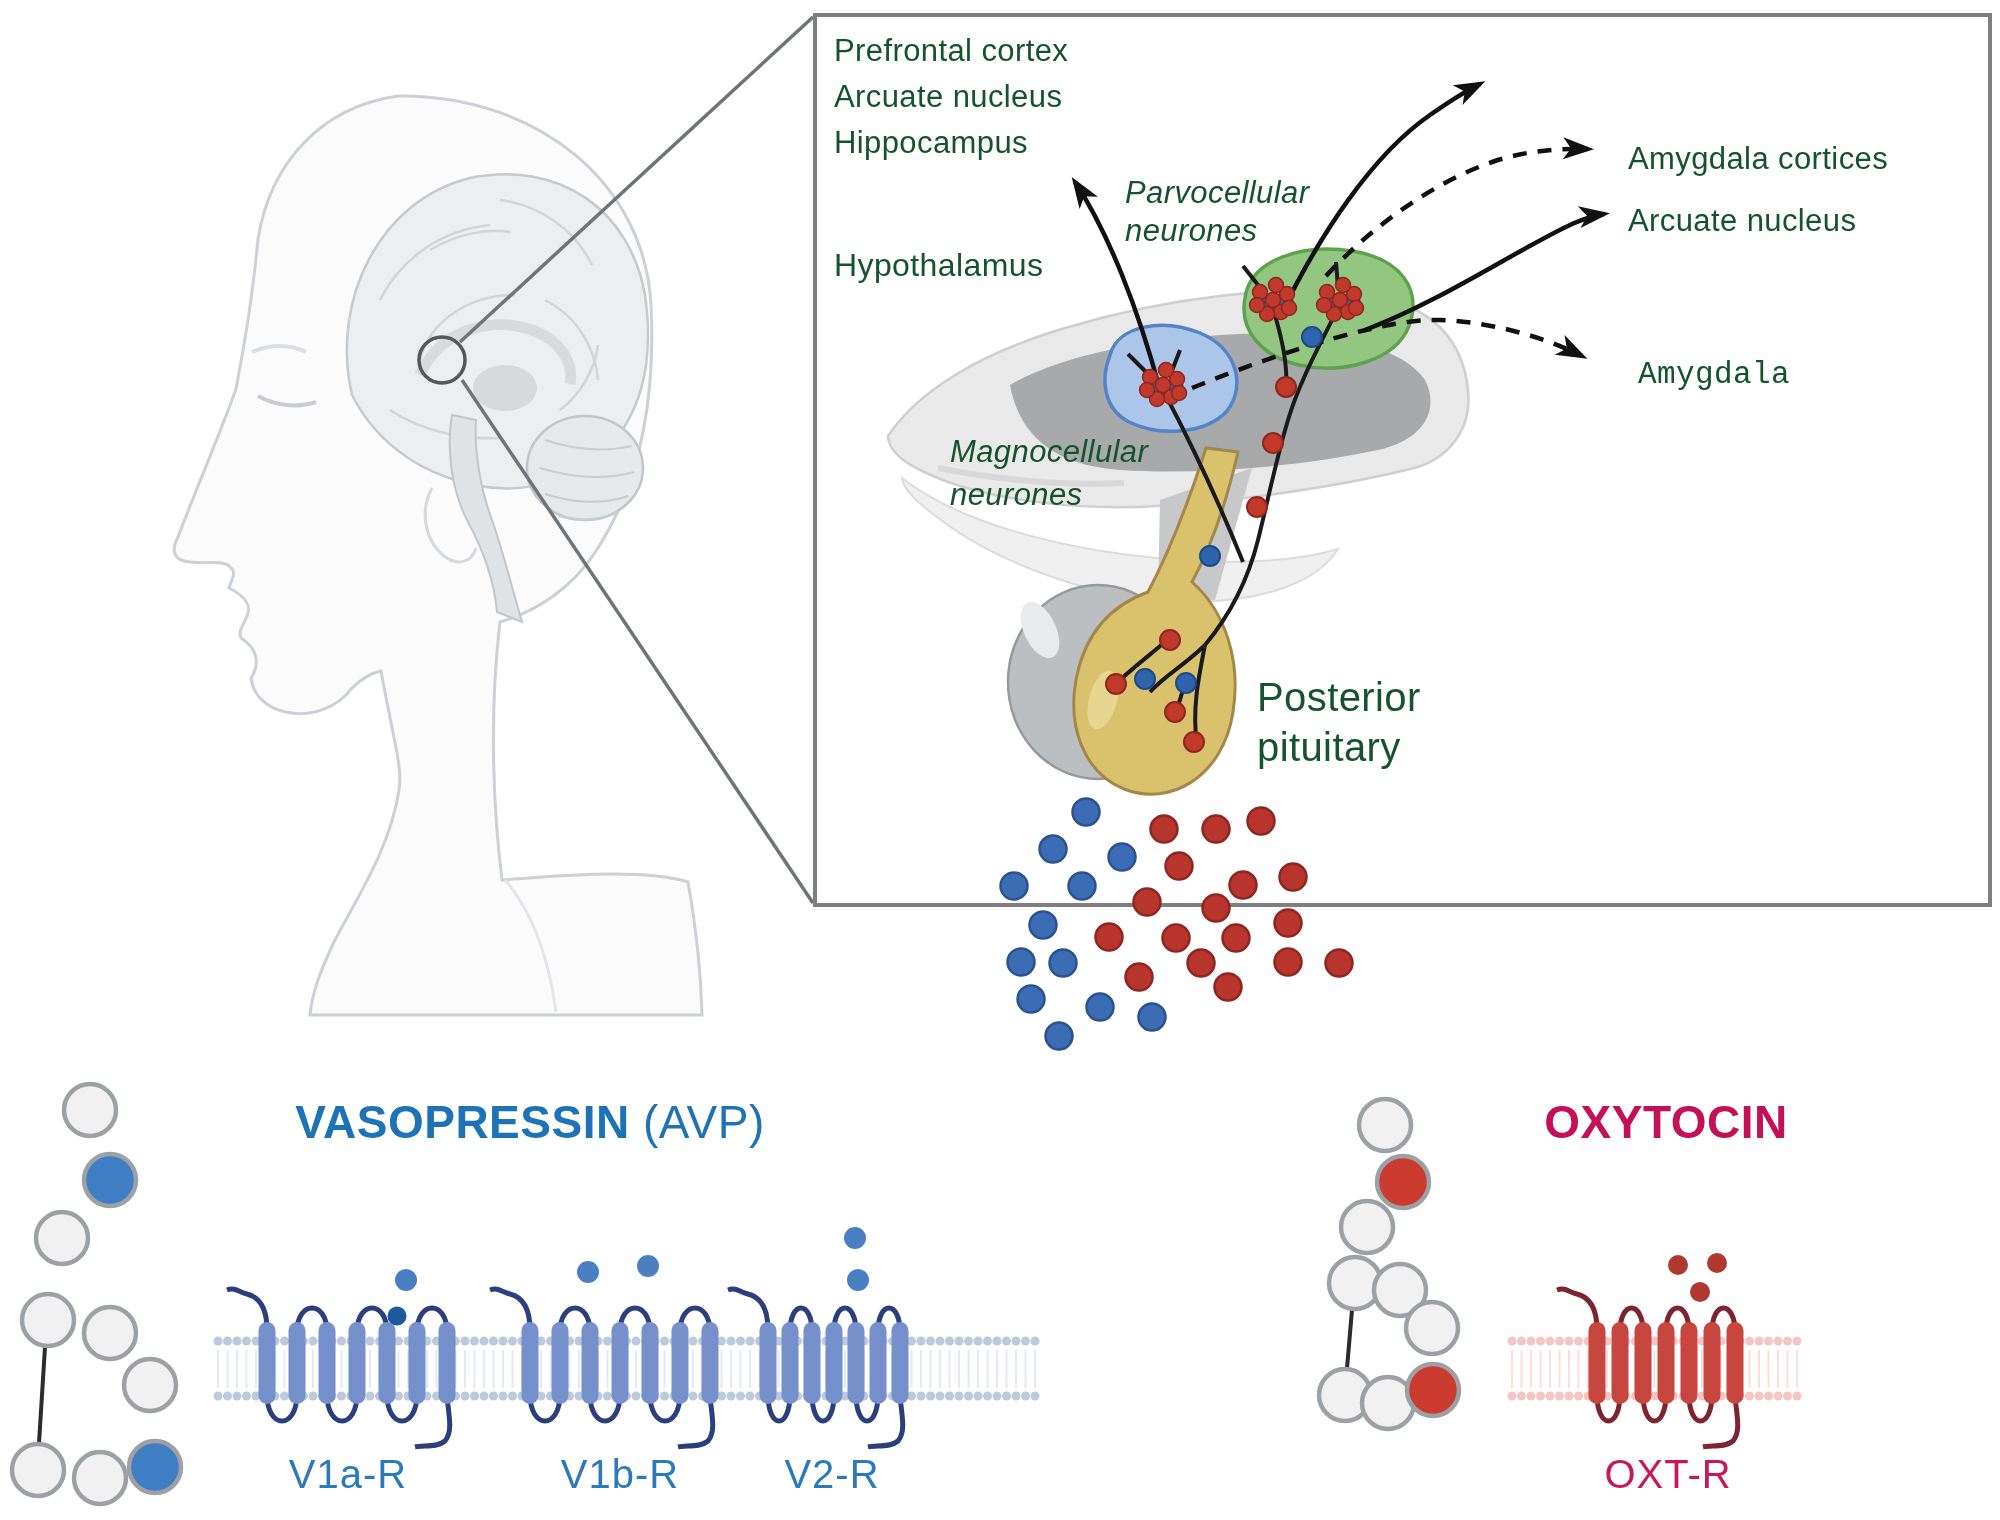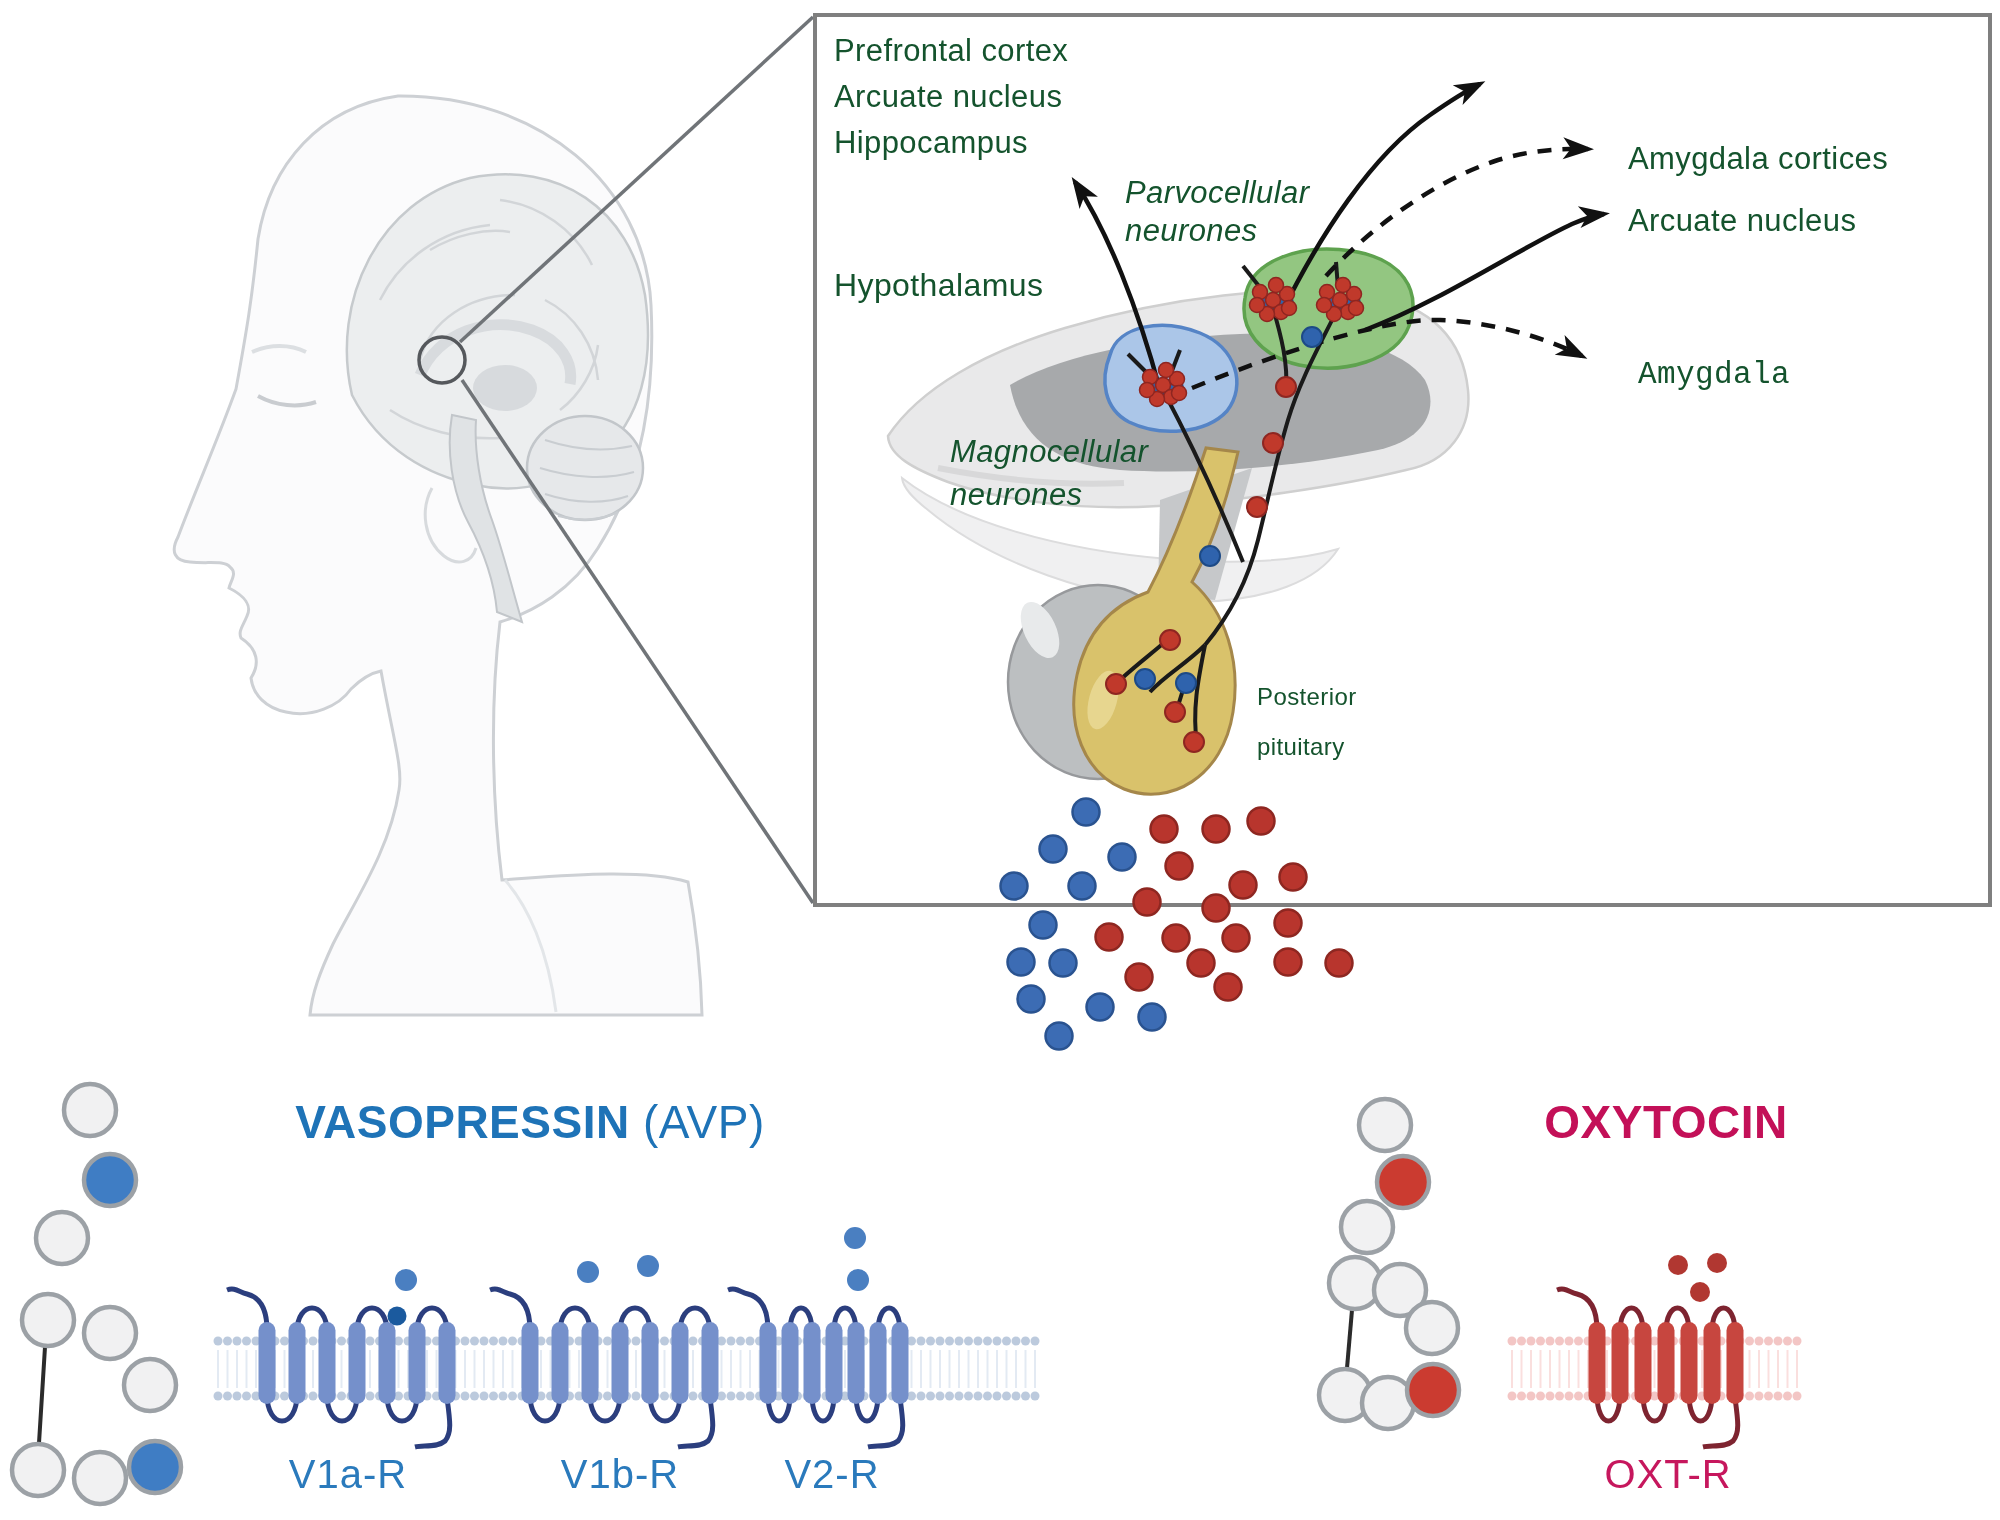--- a/index.html
+++ b/index.html
@@ -641,29 +641,29 @@
           <circle cx="1345" cy="1395" r="26" fill="#f1f1f2" stroke="#9ca1a6" stroke-width="4.5"></circle>
           <circle cx="1388" cy="1403" r="26" fill="#f1f1f2" stroke="#9ca1a6" stroke-width="4.5"></circle>
           <circle cx="1433" cy="1390" r="26" fill="#cb3b30" stroke="#9ca1a6" stroke-width="4.5"></circle>
         </g>
       </g>
 </svg>
 
 <div class="lbl" style="left:834px;top:28px;line-height:46px;">Prefrontal cortex
 Arcuate nucleus
 Hippocampus</div>
-<div class="lbl" style="left:834px;top:243px;font-size:32px;margin-top:20px;">Hypothalamus</div>
+<div class="lbl" style="left:834px;top:243px;font-size:32px;">Hypothalamus</div>
 <div class="lbl it" style="left:1125px;top:174px;line-height:38px;">Parvocellular
 neurones</div>
 <div class="lbl it" style="left:950px;top:430px;line-height:43px;font-style:italic;">Magnocellular
 neurones</div>
 <div class="lbl" style="left:1628px;top:136px;">Amygdala cortices</div>
 <div class="lbl" style="left:1628px;top:198px;">Arcuate nucleus</div>
 <div class="lbl" style="left:1638px;top:352px;font-family:Liberation Mono, monospace;">Amygdala</div>
-<div class="lbl" style="left:1257px;top:672px;font-size:24px;line-height:50px;">Posterior
+<div class="lbl" style="left:1257px;top:672px;font-size:40px;line-height:50px;">Posterior
 pituitary</div>
 
 <div class="ttl" id="ttl-avp" style="left: 530px; top: 1095px; color: rgb(30, 115, 183);"><span>VASOPRESSIN</span><span class="reg"> (AVP)</span></div>
 <div class="ttl" id="ttl-oxy" style="left: 1646px; top: 1095px; color: rgb(195, 16, 88); margin-left: 20px;">OXYTOCIN</div>
 
 <div id="receptor-labels">
       <div class="rlbl" style="left: 348px; top: 1452px; color: rgb(42, 122, 188);">V1a-R</div>
       <div class="rlbl" style="left: 620px; top: 1452px; color: rgb(42, 122, 188);">V1b-R</div>
       <div class="rlbl" style="left: 832px; top: 1452px; color: rgb(42, 122, 188);">V2-R</div>
       <div class="rlbl" style="left: 1668px; top: 1452px; color: rgb(198, 23, 93);">OXT-R</div>

